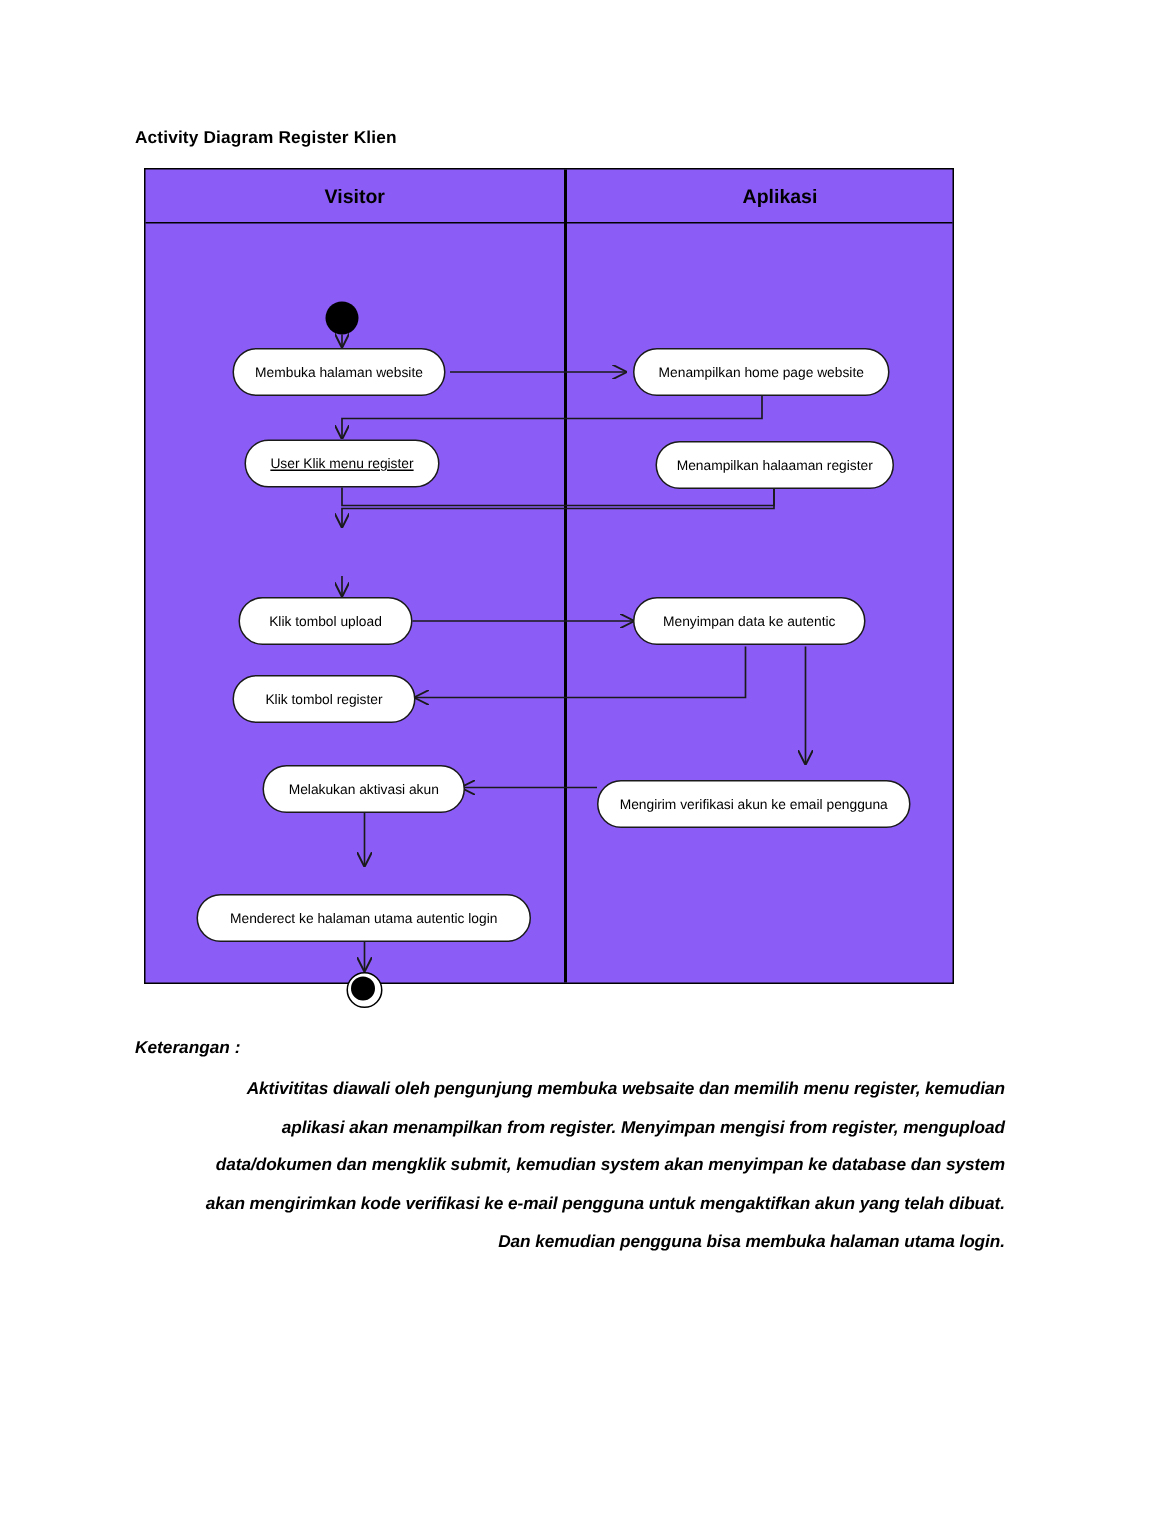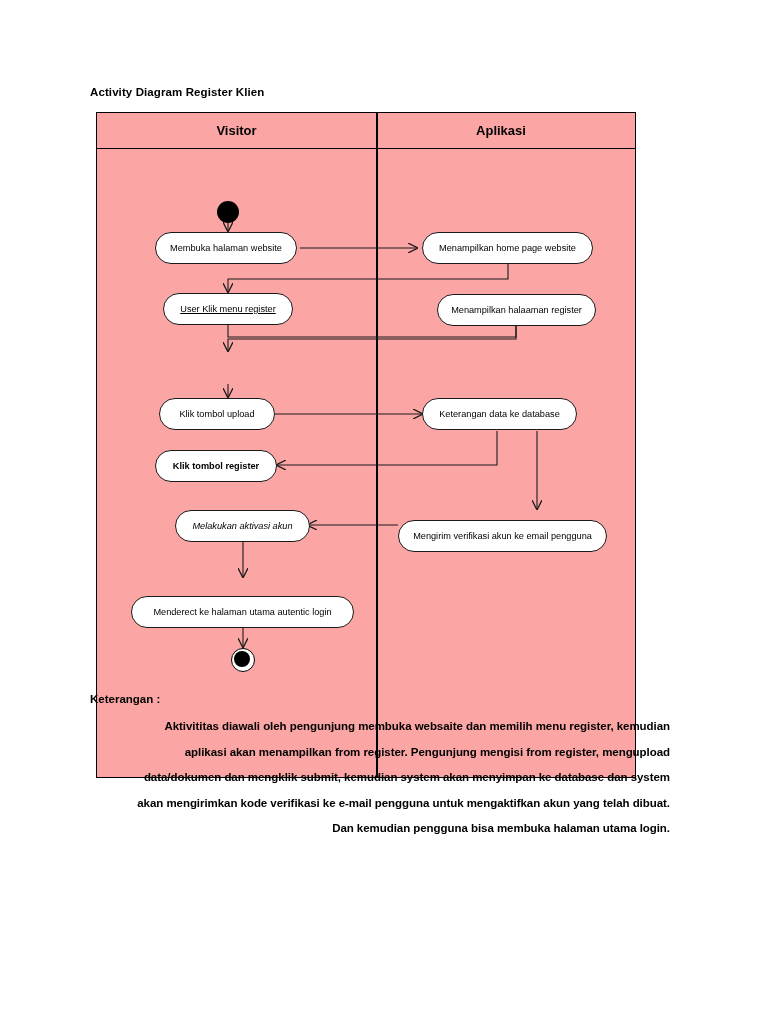--- a/index.html
+++ b/index.html
@@ -32,44 +32,44 @@
     font-weight: bold;
     letter-spacing: 0.1px;
     white-space: nowrap;
   }
   
   #diagram {
     position: absolute;
     left: 96px;
     top: 112px;
     width: 540px;
-    height: 666px;
+    height: 544px;
     border: 1.6px solid #000000;
     box-sizing: border-box;
-    background: #fca5a5;
+    background: #8b5cf6;
   }
   .lane-header-row {
     position: absolute;
     left: 0; top: 0;
     width: 100%;
     height: 36px;
     border-bottom: 1.6px solid #000000;
     box-sizing: border-box;
   }
   .lane-header {
     position: absolute;
     top: 0;
     height: 36px;
     line-height: 36px;
     text-align: center;
     font-size: 13px;
     font-weight: bold;
   }
   #lane-header-0 { left: 0;     width: 279px; }
-  #lane-header-1 { left: 275px; width: 258px; }
+  #lane-header-1 { left: 294px; width: 258px; }
   #lane-divider {
     position: absolute;
     left: 279px;
     top: 0;
     width: 1.6px;
     height: 100%;
     background: #000000;
   }
   
   #connectors {
@@ -118,20 +118,21 @@
     width: 16px; height: 16px;
     border-radius: 50%;
     background: #000000;
   }
   
   #keterangan {
     position: absolute;
     left: 90px;
     top: 693px;
     width: 580px;
+    font-style: italic;
   }
   #keterangan-title {
     font-size: 11.5px;
     font-weight: bold;
     margin-bottom: 9px;
   }
   .ket-line {
     font-size: 11.5px;
     font-weight: bold;
     line-height: 25.5px;
@@ -195,36 +196,36 @@
 
     <div class="node" style="left:325px; top:119px; width:171px; height:32px;">Menampilkan home page website</div>
 
     <div class="node" style="left:66px; top:180px; width:130px; height:32px;text-decoration:underline;">User Klik menu register</div>
 
     <div class="node" style="left:340px; top:181px; width:159px; height:32px;">Menampilkan halaaman register</div>
 
 
     <div class="node" style="left:62px; top:285px; width:116px; height:32px;text-align:center;">Klik tombol upload</div>
 
-    <div class="node" style="left:325px; top:285px; width:155px; height:32px;">Keterangan data ke database</div>
-
-    <div class="node" style="left:58px; top:337px; width:122px; height:32px;font-weight:bold;">Klik tombol register</div>
+    <div class="node" style="left:325px; top:285px; width:155px; height:32px;">Menyimpan data ke autentic</div>
+
+    <div class="node" style="left:58px; top:337px; width:122px; height:32px;">Klik tombol register</div>
 
     <div class="node" style="left:301px; top:407px; width:209px; height:32px;">Mengirim verifikasi akun ke email pengguna</div>
 
-    <div class="node" style="left:78px; top:397px; width:135px; height:32px;font-style:italic;">Melakukan aktivasi akun</div>
+    <div class="node" style="left:78px; top:397px; width:135px; height:32px;">Melakukan aktivasi akun</div>
 
     <div class="node" style="left:34px; top:465px; width:223px; height:32px;margin-top:18px;">Menderect ke halaman utama autentic login</div>
 
     <div class="final-node" style="left:134px; top:535px;"></div>
 
   </div>
 
   <div id="keterangan">
     <div id="keterangan-title">Keterangan :</div>
     <div class="ket-line">Aktivititas diawali oleh pengunjung membuka websaite dan memilih menu register, kemudian</div>
-    <div class="ket-line">aplikasi akan menampilkan from register. Pengunjung mengisi from register, mengupload</div>
+    <div class="ket-line">aplikasi akan menampilkan from register. Menyimpan mengisi from register, mengupload</div>
     <div class="ket-line">data/dokumen dan mengklik submit, kemudian system akan menyimpan ke database dan system</div>
     <div class="ket-line">akan mengirimkan kode verifikasi ke e-mail pengguna untuk mengaktifkan akun yang telah dibuat.</div>
     <div class="ket-line">Dan kemudian pengguna bisa membuka halaman utama login.</div>
   </div>
 
 </div>
 
 </body></html>

